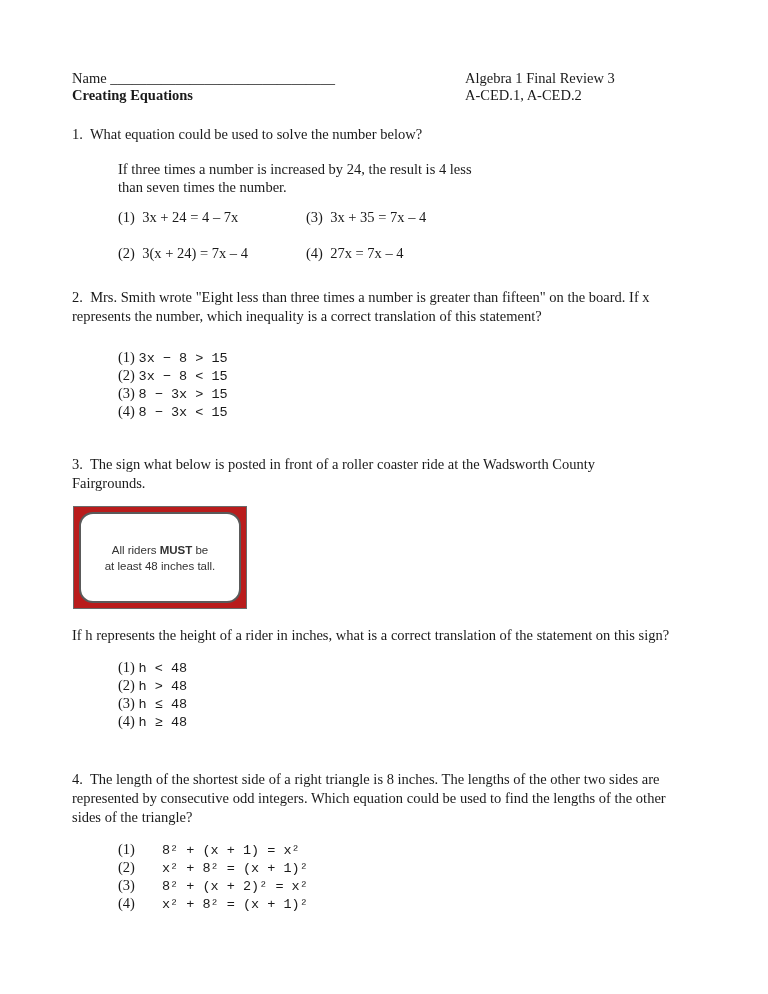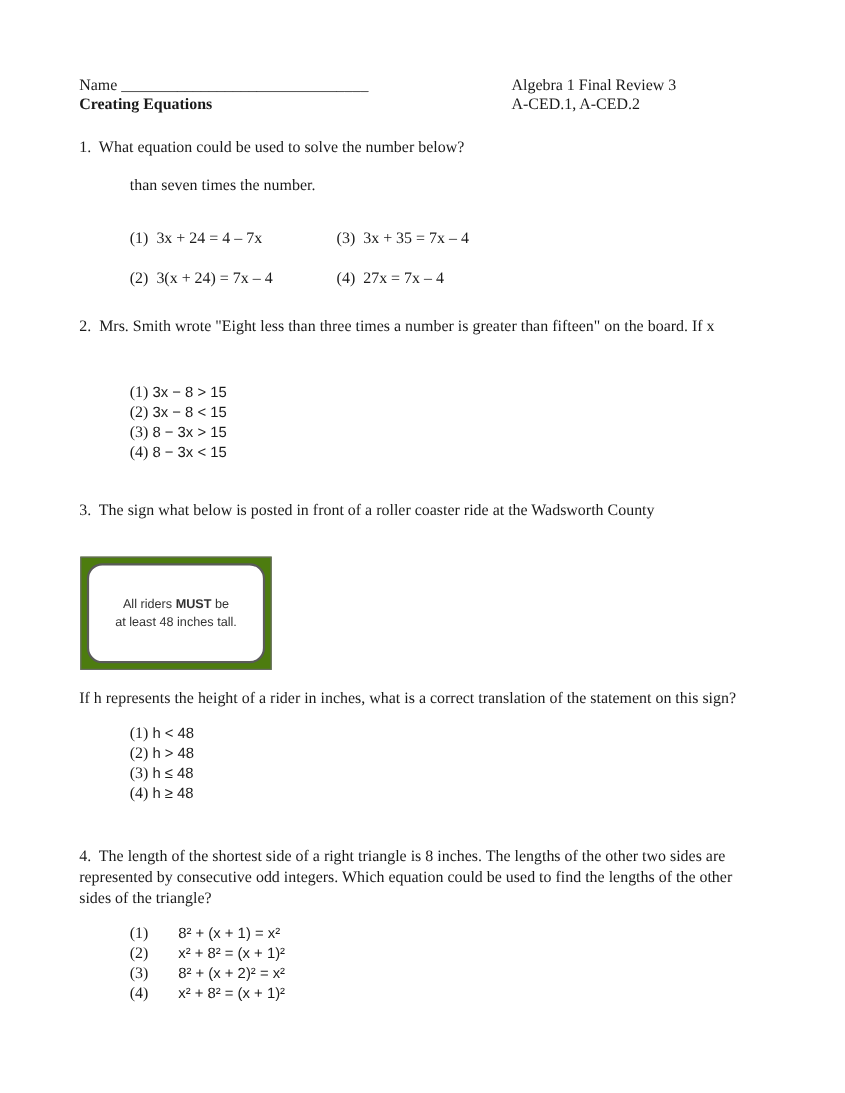--- a/index.html
+++ b/index.html
@@ -2,25 +2,25 @@
 <html><head>
 <meta charset="utf-8">
 <style>
   html, body { margin: 0; padding: 0; background: #ffffff; }
   body {
     width: 768px; height: 994px; position: relative; overflow: hidden;
     font-family: "Liberation Serif", serif; font-size: 14.5px; color: #1a1a1a;
   }
   .abs { position: absolute; }
   .hdr-line { line-height: 17px; }
-  .math { font-family: Liberation Sans, sans-serif; font-size: 13.5px; }
+  .math { font-family: Liberation Mono, monospace; font-size: 13.5px; }
   .q-text { line-height: 19px; width: 650px; }
   .sign {
     left: 73px; top: 506px; width: 174px; height: 103px;
-    background: #4d7c0f; border: 1px solid #6a6a6a; box-sizing: border-box;
+    background: #b91c1c; border: 1px solid #6a6a6a; box-sizing: border-box;
   }
   .sign-inner {
     position: absolute; left: 5px; top: 5px; right: 5px; bottom: 5px;
     background: #ffffff; border: 2px solid #5a5a5a; border-radius: 14px; box-sizing: border-box;
     display: flex; flex-direction: column; align-items: center; justify-content: center;
     font-family: "Liberation Sans", sans-serif; font-size: 11.5px; color: #333; line-height: 16px;
   }
   .sign-inner b { font-weight: bold; }
   .opt-row { height: 18px; line-height: 18px; }
   .num { display: inline-block; }
@@ -34,20 +34,21 @@
 </div>
 <div class="abs hdr-line" style="left:72px; top:87px;font-weight:bold;">Creating Equations</div>
 <div class="abs hdr-line" style="left:465px; top:70px;">Algebra 1 Final Review 3</div>
 <div class="abs hdr-line" style="left:465px; top:87px;">A-CED.1, A-CED.2</div>
 
 <div class="abs q-text" style="left:72px; top:125px;">
   <span>1.</span>&nbsp;
   <span>What equation could be used to solve the number below?</span>
 </div>
 <div class="abs" style="left:118px; top:160px; line-height:18px;">
+  <div>If three times a number is increased by 24, the result is 4 less</div>
   <div>than seven times the number.</div>
 </div>
 <div class="abs opt-row" style="left:118px; top:208px;">
   <span>(1)</span>&nbsp;
   <span>3x + 24 = 4 – 7x</span>
 </div>
 <div class="abs opt-row" style="left:118px; top:244px;">
   <span>(2)</span>&nbsp;
   <span>3(x + 24) = 7x – 4</span>
 </div>
@@ -56,31 +57,33 @@
   <span>3x + 35 = 7x – 4</span>
 </div>
 <div class="abs opt-row" style="left:306px; top:244px;">
   <span>(4)</span>&nbsp;
   <span>27x = 7x – 4</span>
 </div>
 
 <div class="abs q-text" style="left:72px; top:288px;">
   <div><span>2.</span>&nbsp;
   <span>Mrs. Smith wrote "Eight less than three times a number is greater than fifteen" on the board. If x</span></div>
+  <div>represents the number, which inequality is a correct translation of this statement?</div>
 </div>
 <div class="abs" style="left:118px; top:348px;">
   <div class="opt-row"><span>(1)</span>&nbsp;<span class="math">3x − 8 &gt; 15</span></div>
   <div class="opt-row"><span>(2)</span>&nbsp;<span class="math">3x − 8 &lt; 15</span></div>
   <div class="opt-row"><span>(3)</span>&nbsp;<span class="math">8 − 3x &gt; 15</span></div>
   <div class="opt-row"><span>(4)</span>&nbsp;<span class="math">8 − 3x &lt; 15</span></div>
 </div>
 
 <div class="abs q-text" style="left:72px; top:455px;">
   <div><span>3.</span>&nbsp;
   <span>The sign what below is posted in front of a roller coaster ride at the Wadsworth County</span></div>
+  <div>Fairgrounds.</div>
 </div>
 <div class="abs sign">
   <div class="sign-inner">
     <div><span>All riders </span><b>MUST</b><span> be</span></div>
     <div>at least 48 inches tall.</div>
   </div>
 </div>
 <div class="abs q-text" style="left:72px; top:626px; width:690px;">If h represents the height of a rider in inches, what is a correct translation of the statement on this sign?</div>
 <div class="abs" style="left:118px; top:658px;">
   <div class="opt-row"><span>(1)</span>&nbsp;<span class="math">h &lt; 48</span></div>

